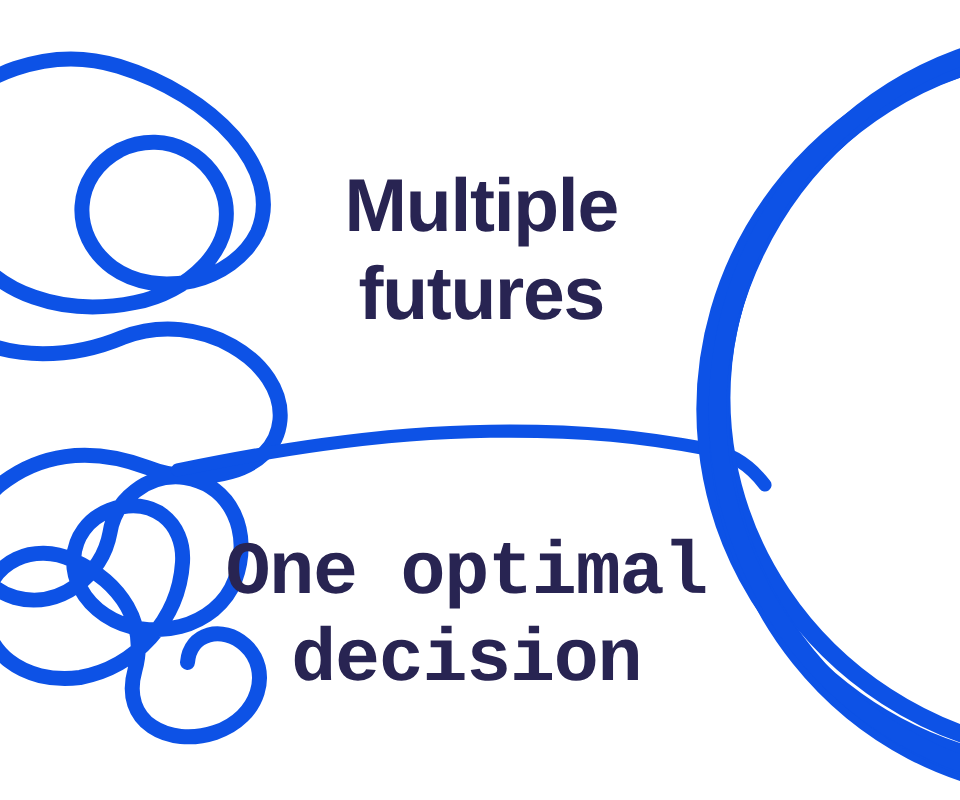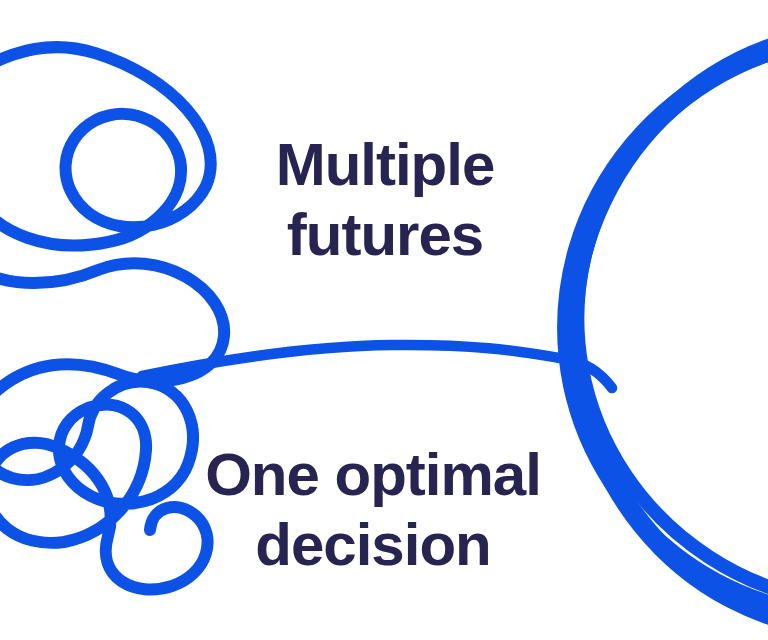--- a/index.html
+++ b/index.html
@@ -34,21 +34,21 @@
     position: absolute;
     font-weight: 700;
     color: var(--text-navy, #282452);
     font-size: 60px;
     line-height: 70px;
     text-align: center;
     white-space: pre-line;
     letter-spacing: -1px;
   }
   .label-top    { left: 150px; top: 102px; width: 470px; }
-  .label-bottom { left: 138px; top: 412px; width: 470px; }
+  .label-bottom { left: 138px; top: 396px; width: 470px; font-family: Liberation Mono, monospace; }
 </style>
 </head>
 <body>
 
 <div class="canvas">
 
   <svg class="graphic" width="768" height="640" viewBox="0 0 768 640" aria-hidden="true">
 
     <path class="stroke tangle" d="
       M -55,75

